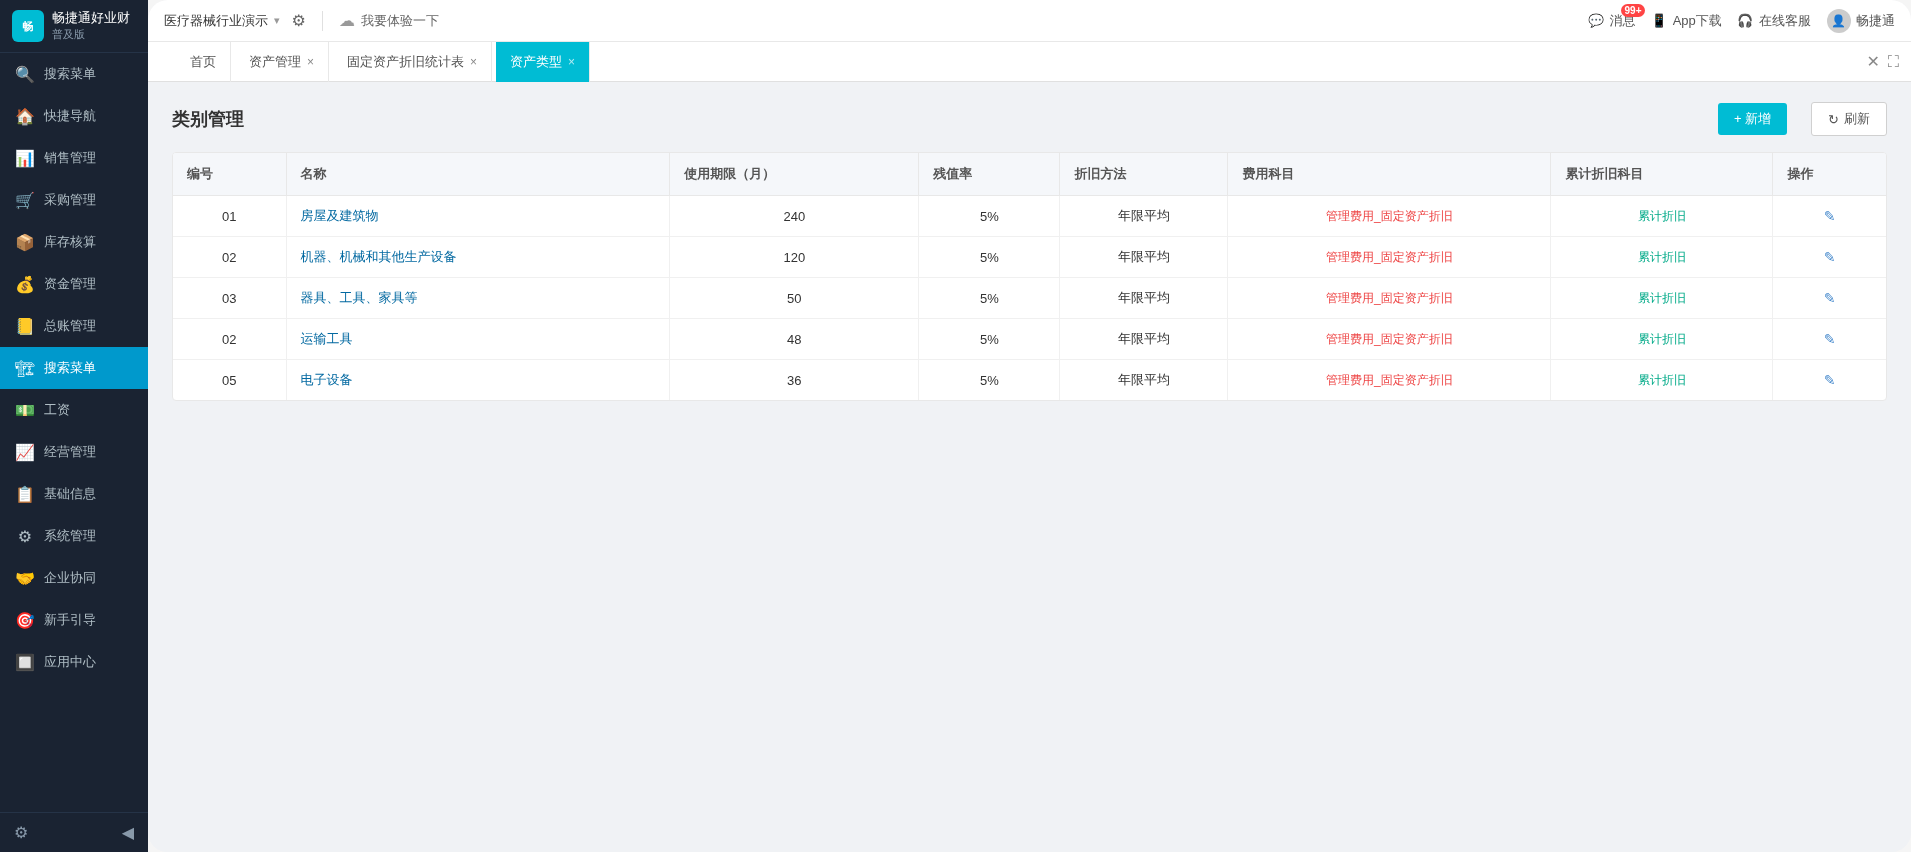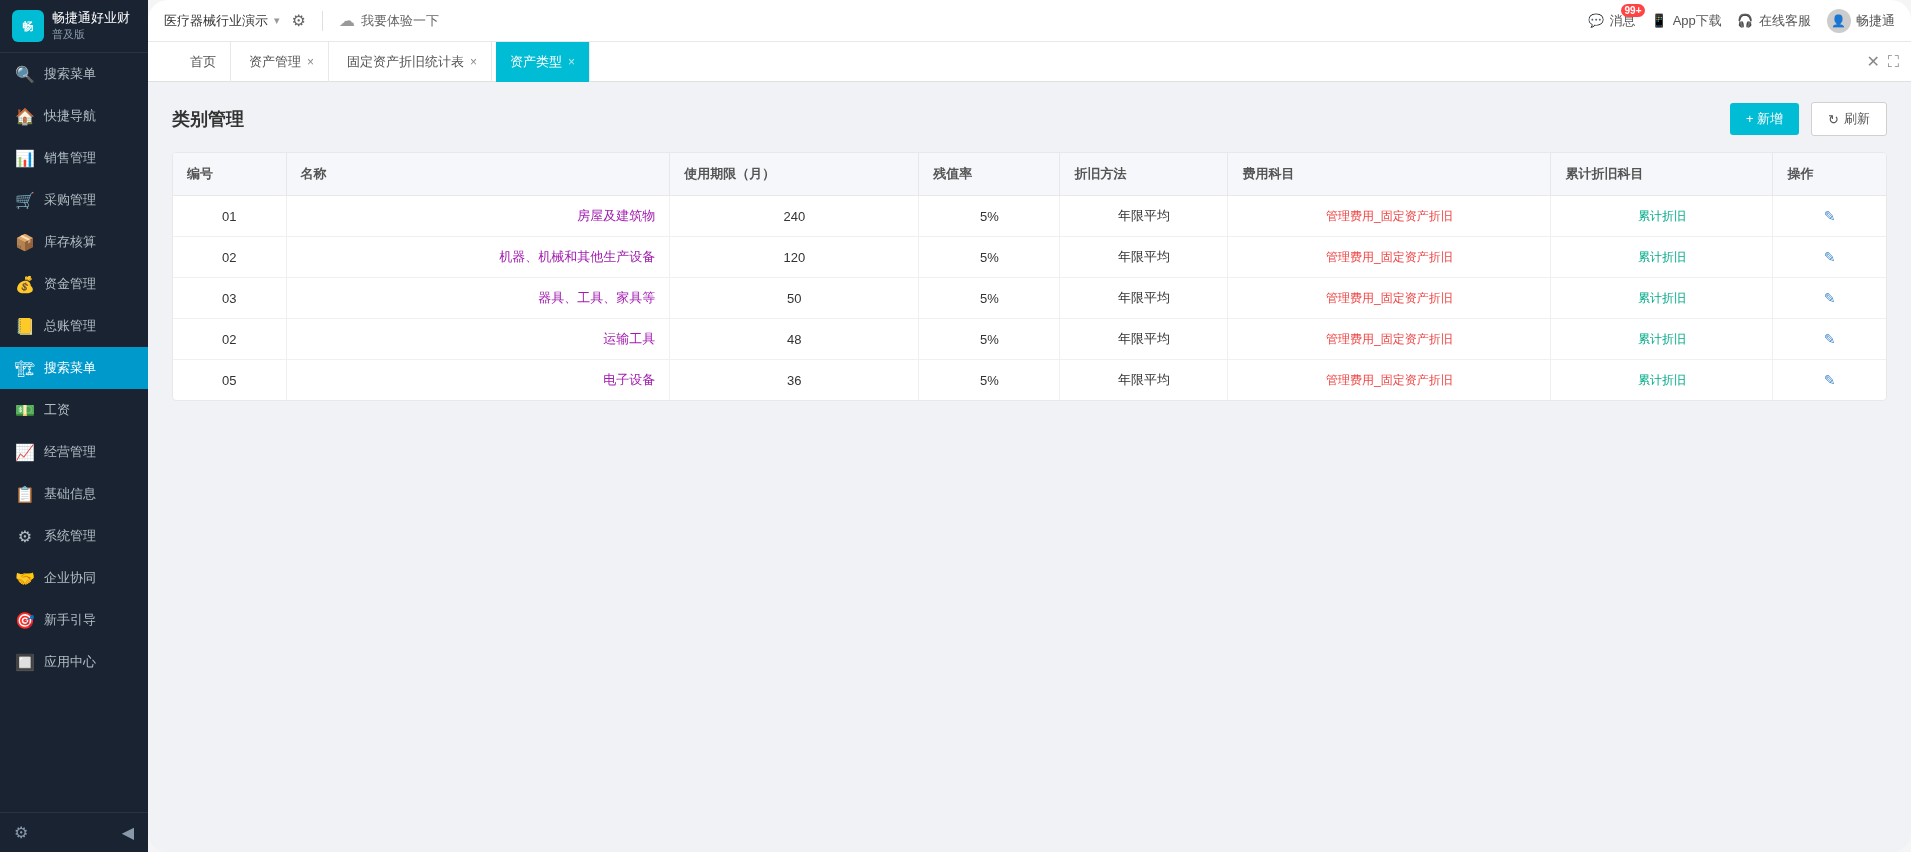--- a/index.html
+++ b/index.html
@@ -148,21 +148,21 @@
     }
 
     
     .page-header {
       display: flex; align-items: center; justify-content: space-between;
       margin-bottom: 16px;
     }
     .page-title {
       font-size: 18px; font-weight: bold; color: #333;
     }
-    .page-actions { display: flex; gap: 12px; align-items: center; }
+    .page-actions { display: flex; gap: 24px; align-items: center; }
     .btn-primary {
       background: #00bcd4; color: #fff;
       border: none; padding: 7px 16px;
       border-radius: 3px; cursor: pointer;
       font-size: 13px; display: flex; align-items: center; gap: 5px;
     }
     .btn-default {
       background: #fff; color: #555;
       border: 1px solid #d0d0d0; padding: 7px 16px;
       border-radius: 3px; cursor: pointer;
@@ -198,21 +198,21 @@
     }
     tbody tr:last-child { border-bottom: none; }
     tbody td {
       padding: 11px 14px;
       text-align: center;
       font-size: 13px;
       color: #333;
       border-right: 1px solid #f0f0f0;
     }
     tbody td:last-child { border-right: none; }
-    tbody td.td-name { text-align: right; color: #a21caf; }
+    tbody td.td-name { text-align: left; color: #0369a1; }
     tbody td.td-expense { color: #e44; font-size: 12px; }
     tbody td.td-accum { color: #00aa88; font-size: 12px; }
     .edit-icon { color: #4488cc; cursor: pointer; font-size: 14px; }
   </style>
 </head>
 <body>
 
 <div class="sidebar">
   <div class="sidebar-logo">
     <div class="sidebar-logo-icon">

